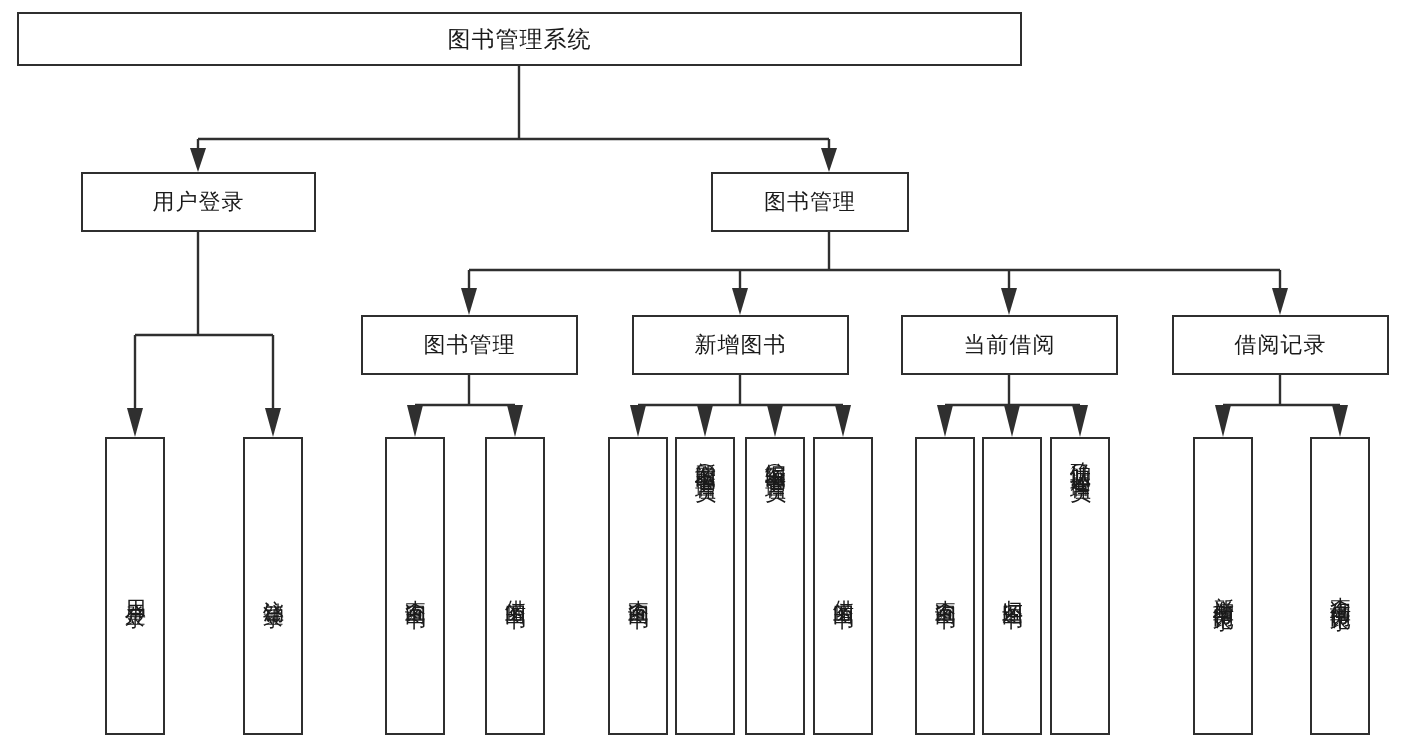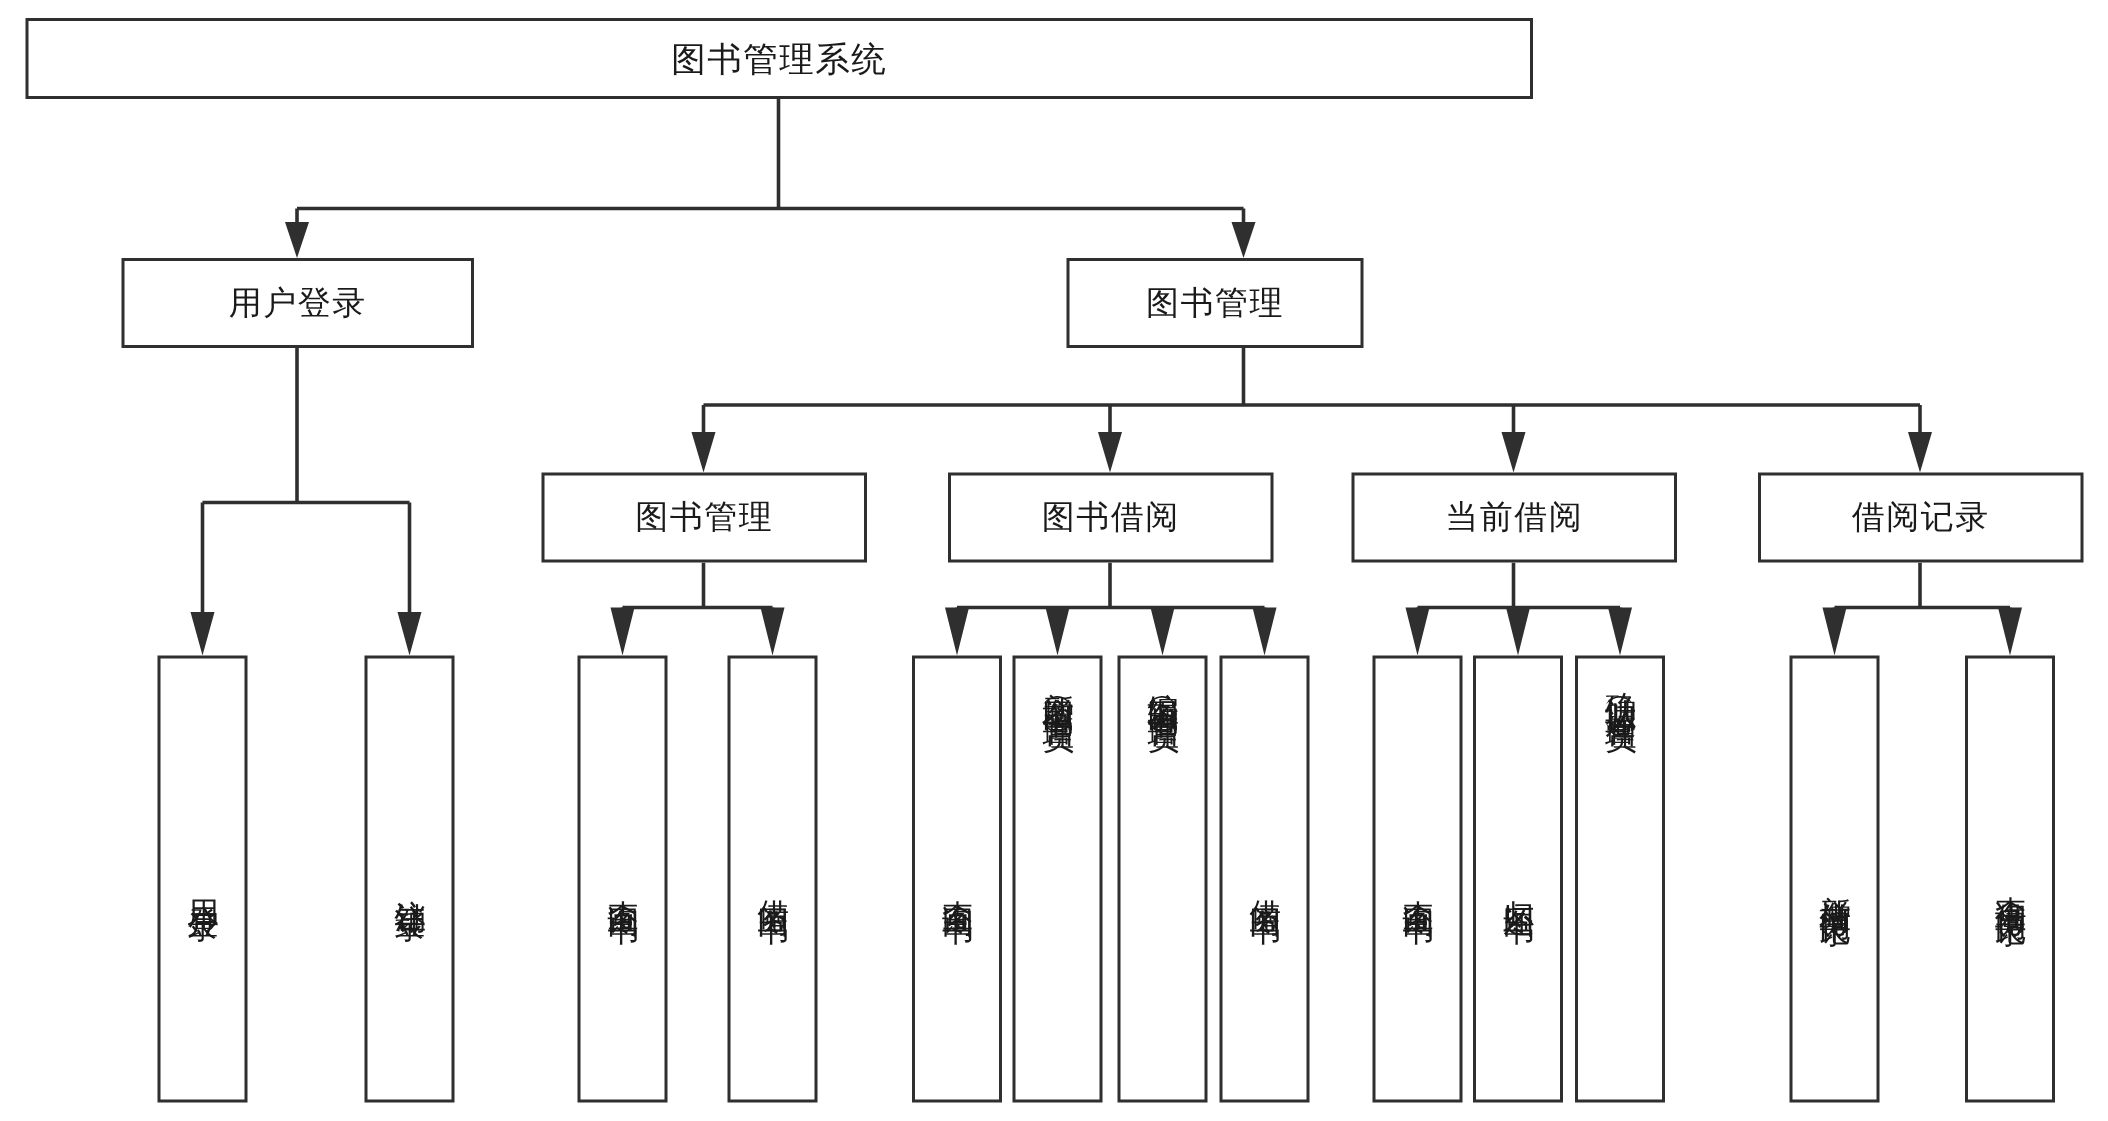--- a/index.html
+++ b/index.html
@@ -172,21 +172,21 @@
     <span class="htext">用户登录</span>
   </div>
   <div class="hnode" style="left:711px; top:172px; width:198px; height:60px;">
     <span class="htext">图书管理</span>
   </div>
 
   <div class="hnode" style="left:361px; top:315px; width:217px; height:60px;">
     <span class="htext">图书管理</span>
   </div>
   <div class="hnode" style="left:632px; top:315px; width:217px; height:60px;">
-    <span class="htext">图书借阅</span>
+    <span class="htext">新增图书</span>
   </div>
   <div class="hnode" style="left:901px; top:315px; width:217px; height:60px;text-align:center;">
     <span class="htext">当前借阅</span>
   </div>
   <div class="hnode" style="left:1172px; top:315px; width:217px; height:60px;">
     <span class="htext">借阅记录</span>
   </div>
 
   <div class="vnode align-center" style="left:105px; top:437px; width:60px; height:298px;">
     <span class="vtext">用户登录</span>

